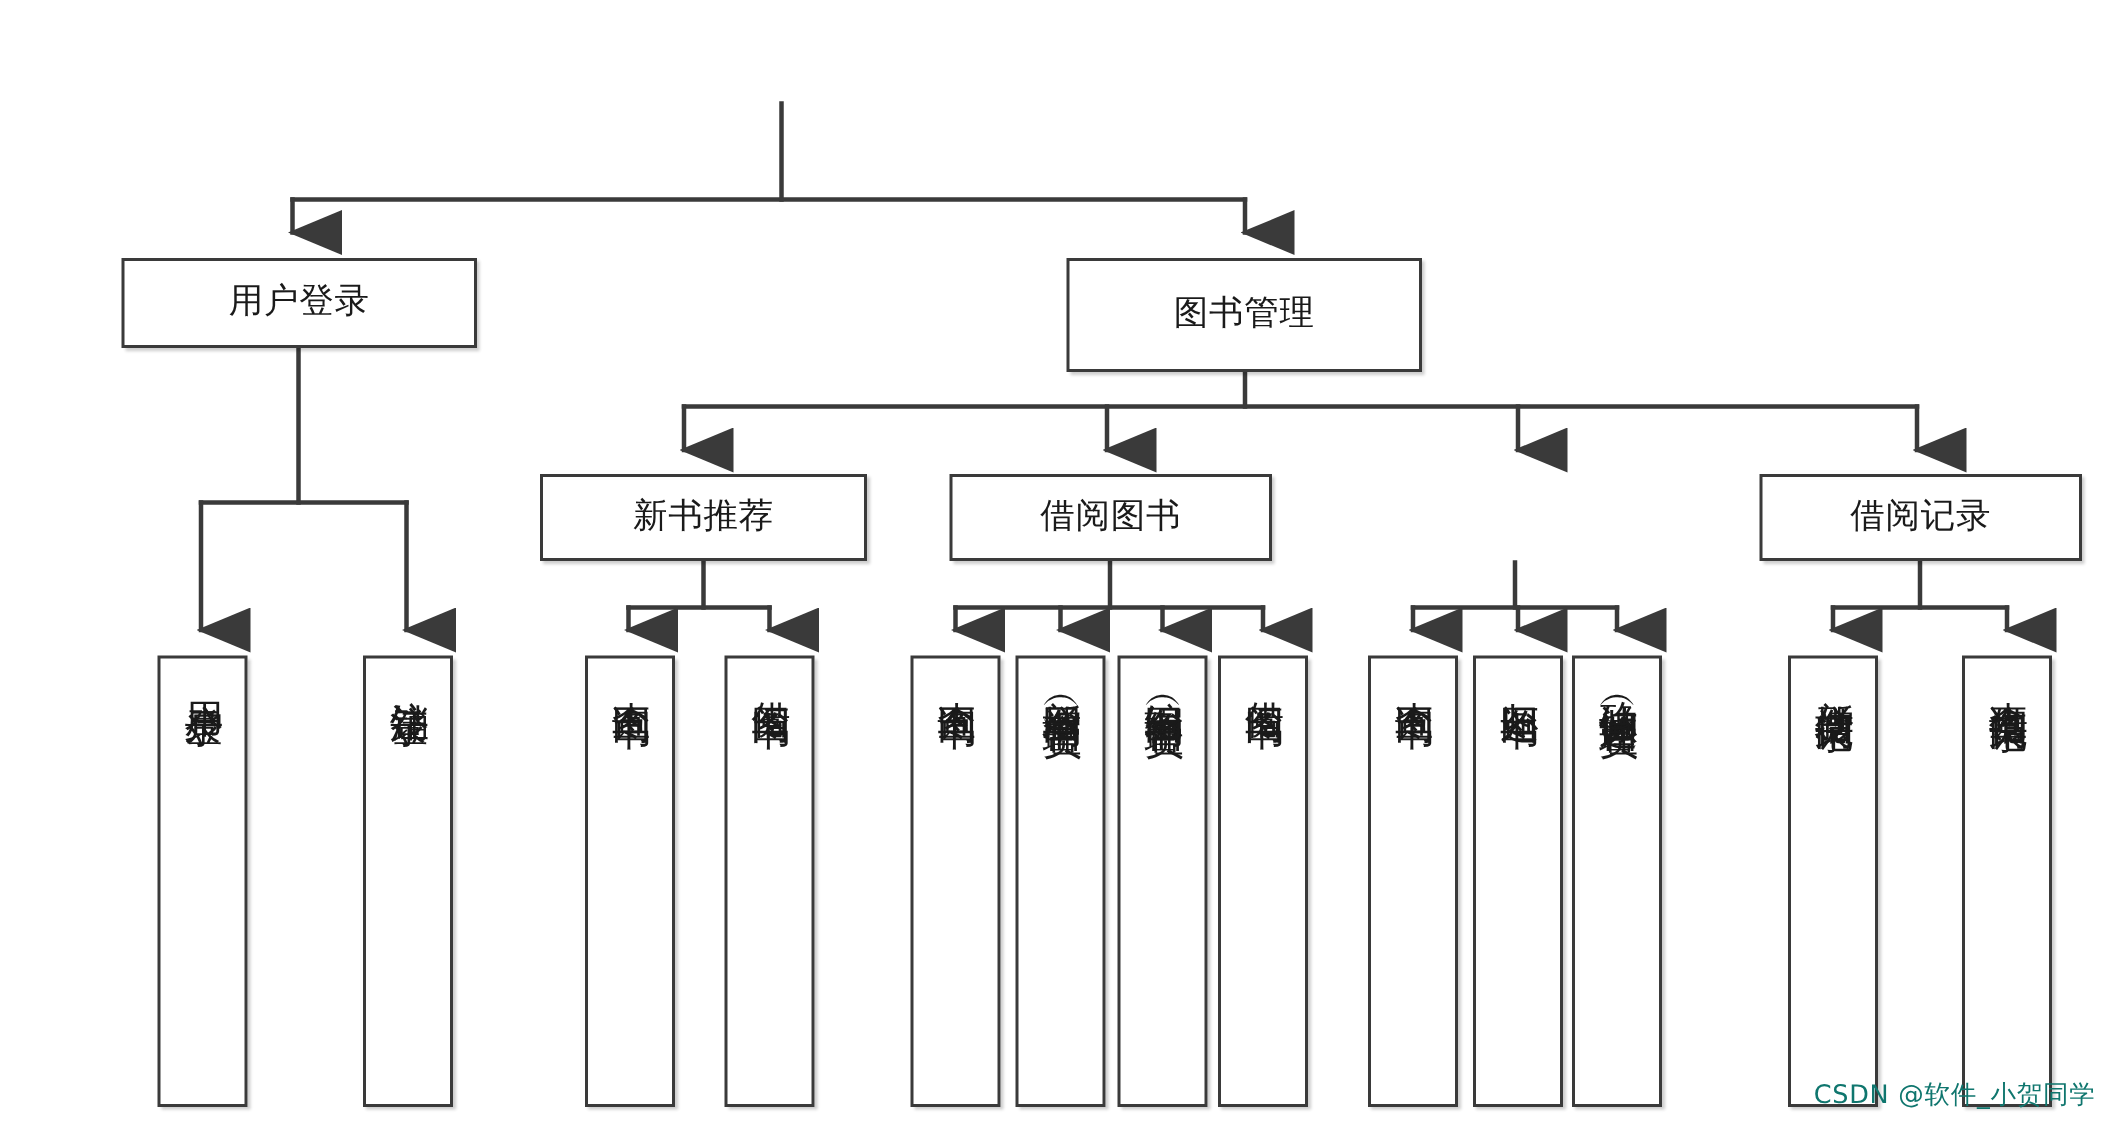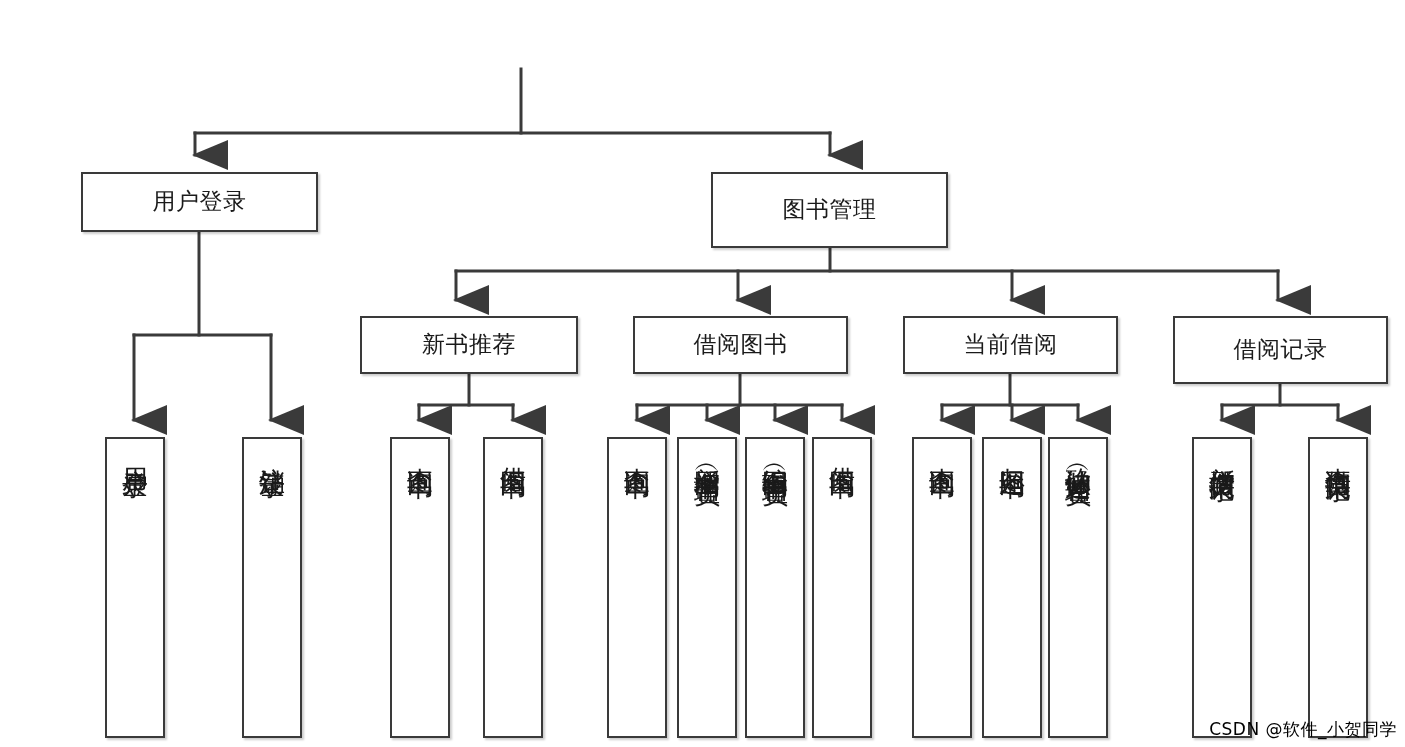--- a/index.html
+++ b/index.html
@@ -58,21 +58,21 @@
     font-size: 26px;
     line-height: 1.12;
     letter-spacing: 2px;
     white-space: nowrap;
   }
   #watermark {
     position: absolute;
     right: 8px;
     bottom: 6px;
     font-size: 17px;
-    color: #000000;
+    color: #0f766e;
     letter-spacing: 0.5px;
     white-space: nowrap;
     user-select: none;
   }
 </style>
 </head>
 <body>
 
 <div id="canvas">
 
@@ -137,25 +137,22 @@
   </div>
 
   <div class="node horiz" style="left:360px; top:316px; width:218px; height:58px;">
     <span class="label">新书推荐</span>
   </div>
 
   <div class="node horiz" style="left:633px; top:316px; width:215px; height:58px;">
     <span class="label">借阅图书</span>
   </div>
 
-  <div class="node horiz" style="left:903px; top:316px; width:215px; height:58px;">
-    <span class="label">当前借阅</span>
-  </div>
-
-  <div class="node horiz" style="left:1173px; top:316px; width:215px; height:68px;">
+
+  <div class="node horiz" style="left:1173px; top:316px; width:215px; height:58px;">
     <span class="label">借阅记录</span>
   </div>
 
   <div class="node vert" style="left:105px; top:437px; width:60px; height:301px;">
     <span class="label">用户登录</span>
   </div>
 
   <div class="node vert" style="left:242px; top:437px; width:60px; height:301px;">
     <span class="label">注销登录</span>
   </div>

